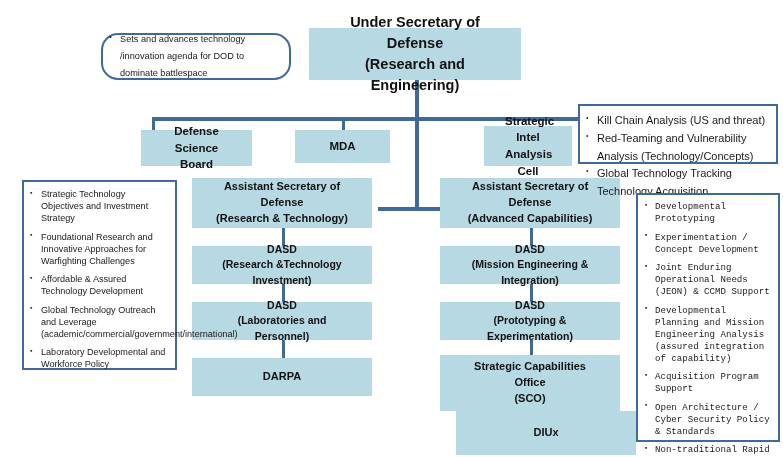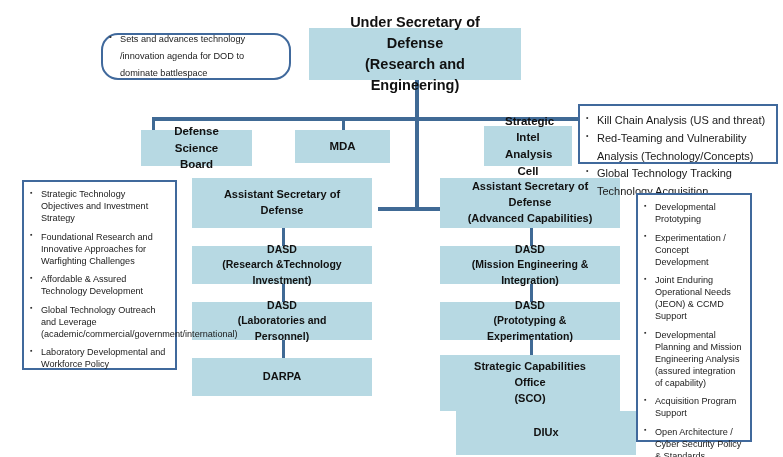--- a/index.html
+++ b/index.html
@@ -147,34 +147,35 @@
   <div class="callout" id="callout-rt" style="left:22px; top:180px; width:155px; height:190px;">
     <ul>
       <li>Strategic Technology Objectives and Investment Strategy</li>
       <li>Foundational Research and Innovative Approaches for Warfighting Challenges</li>
       <li>Affordable &amp; Assured Technology Development</li>
       <li>Global Technology Outreach and Leverage (academic/commercial/government/international)</li>
       <li>Laboratory Developmental and Workforce Policy</li>
     </ul>
   </div>
 
-  <div class="callout" id="callout-ac" style="left:636px; top:193px; width:116px; height:249px;">
+  <div class="callout" id="callout-ac" style="left:636px; top:193px; width:144px; height:249px;font-family:Liberation Mono, monospace;">
     <ul>
       <li>Developmental Prototyping</li>
       <li>Experimentation / Concept Development</li>
       <li>Joint Enduring Operational Needs (JEON) &amp; CCMD Support</li>
       <li>Developmental Planning and Mission Engineering Analysis (assured integration of capability)</li>
       <li>Acquisition Program Support</li>
       <li>Open Architecture / Cyber Security Policy &amp; Standards</li>
       <li>Non-traditional Rapid Acquisition Pathways</li>
     </ul>
   </div>
 
   <div class="obox lvl2" style="left:192px; top:178px; width:180px; height:50px;">
     <span class="ln">Assistant Secretary of Defense</span>
+    <span class="ln">(Research &amp; Technology)</span>
   </div>
 
   <div class="obox lvl3" style="left:192px; top:246px; width:180px; height:38px;">
     <span class="ln">DASD</span>
     <span class="ln">(Research &amp;Technology Investment)</span>
   </div>
 
   <div class="obox lvl3" style="left:192px; top:302px; width:180px; height:38px;">
     <span class="ln">DASD</span>
     <span class="ln">(Laboratories and Personnel)</span>

